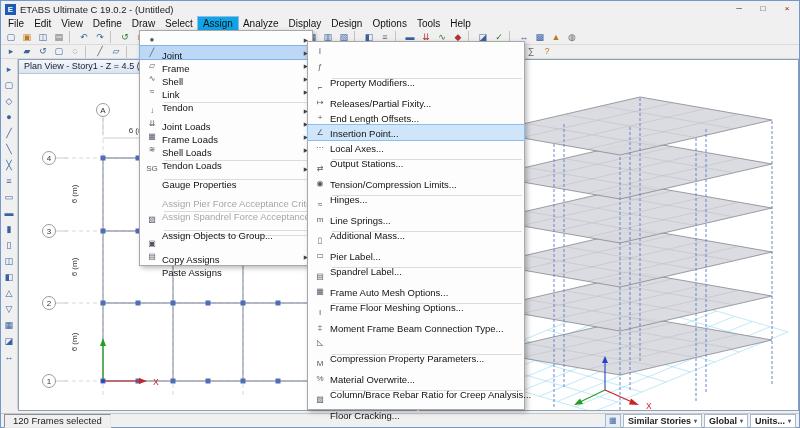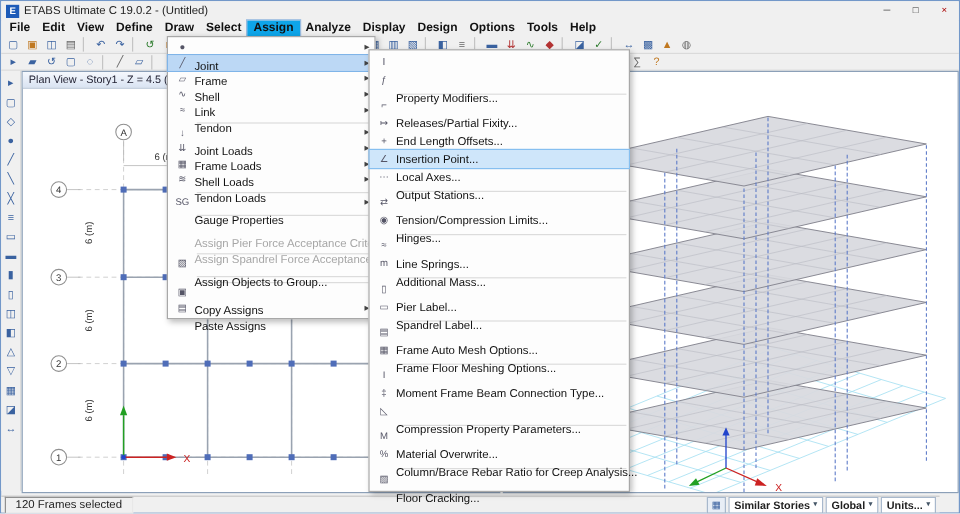--- a/index.html
+++ b/index.html
@@ -9,21 +9,21 @@
 
   
   .titlebar { height:16px; background:#f0f0f0; display:flex; align-items:center; padding-left:4px; font-size:9.5px; color:#222; }
   .appicon { width:11px; height:11px; background:#1d5bb8; color:#fff; font-size:8px; font-weight:bold; text-align:center; line-height:11px; margin-right:4px; }
   .t-title { flex:1; white-space:nowrap; }
   .winbtns { display:flex; height:16px; }
   .winbtn { width:24px; text-align:center; font-size:8px; line-height:16px; color:#333; }
   .winbtn.close { color:#a00; }
 
   
-  .menubar { height:13px; display:flex; align-items:stretch; background:#f0f0f0; font-size:10px; padding-left:2px;font-weight:bold; }
+  .menubar { height:13px; display:flex; align-items:stretch; background:#f0f0f0; font-size:10px; padding-left:2px; }
   .mb-item { padding:0 5px; line-height:13px; color:#111; }
   .mb-item.open { background:#0ea5e9; outline:1px solid #98bbe0; }
 
   
   .tbar { display:flex; align-items:center; background:#f0f0f0; border-bottom:1px solid #dadada; padding-left:2px; }
   .tbar.r1 { height:15px; }
   .tbar.r2 { height:14px; }
   .tico { width:16px; height:13px; line-height:13px; font-size:9px; text-align:center; color:#3a62a0; flex:none; }
   .tico.tsep { width:5px; height:12px; border-left:1px solid #c4c4c4; margin:0 2px; }
   .c-org { color:#c07820; } .c-grn { color:#2a7a2a; } .c-red { color:#b33333; } .c-gry { color:#666; }
@@ -33,21 +33,21 @@
   .ltbar .tico { width:15px; height:16px; line-height:16px; }
 
   
   .pane { position:absolute; top:58px; background:#fff; border:1px solid #8ca0b8; }
   .pane.plan { left:17px; width:399px; height:352px; }
   .pane.view3d { left:418px; width:380px; height:352px; }
   .pane-header { height:14px; background:linear-gradient(#f5f8fd,#d9e3f2); border-bottom:1px solid #b9c6d8; font-size:9px; color:#223; line-height:13px; padding-left:5px; white-space:nowrap; }
   .pane svg { display:block; }
 
   
-  .statusbar { position:absolute; left:0; right:16px; bottom:0; height:14px; background:#f0f0f0; border-top:1px solid #c8c8c8; display:flex; align-items:center; font-size:9.5px; color:#222; padding:0 3px; }
+  .statusbar { position:absolute; left:0; right:0; bottom:0; height:14px; background:#f0f0f0; border-top:1px solid #c8c8c8; display:flex; align-items:center; font-size:9.5px; color:#222; padding:0 3px; }
   .sb-cell { border:1px solid; border-color:#909090 #e8e8e8 #e8e8e8 #909090; background:#f0f0f0; height:14px; line-height:12px; padding:0 8px; }
   .sb-right { margin-left:auto; display:flex; gap:2px; align-items:center; }
   .sb-combo { border:1px solid #a8b8cc; background:#fff; height:14px; padding:0 4px; display:flex; gap:3px; align-items:center; font-size:9px; line-height:12px;font-weight:bold; }
   .sb-combo .arr { font-size:6px; color:#456; }
   .sb-iconbtn { border:1px solid #a8b8cc; background:#e8eef6; width:16px; height:14px; text-align:center; font-size:8px; line-height:12px; color:#3a62a0; }
 
   
   .menu-popup { position:absolute; background:#fdfdfd; border:1px solid #a8a8a8; box-shadow:2px 2px 5px rgba(0,0,0,.28); padding:2px 0; z-index:20; }
   .m1 { left:138px; top:29px; width:174px; }
   .m2 { left:306px; top:40px; width:218px; z-index:21; }

